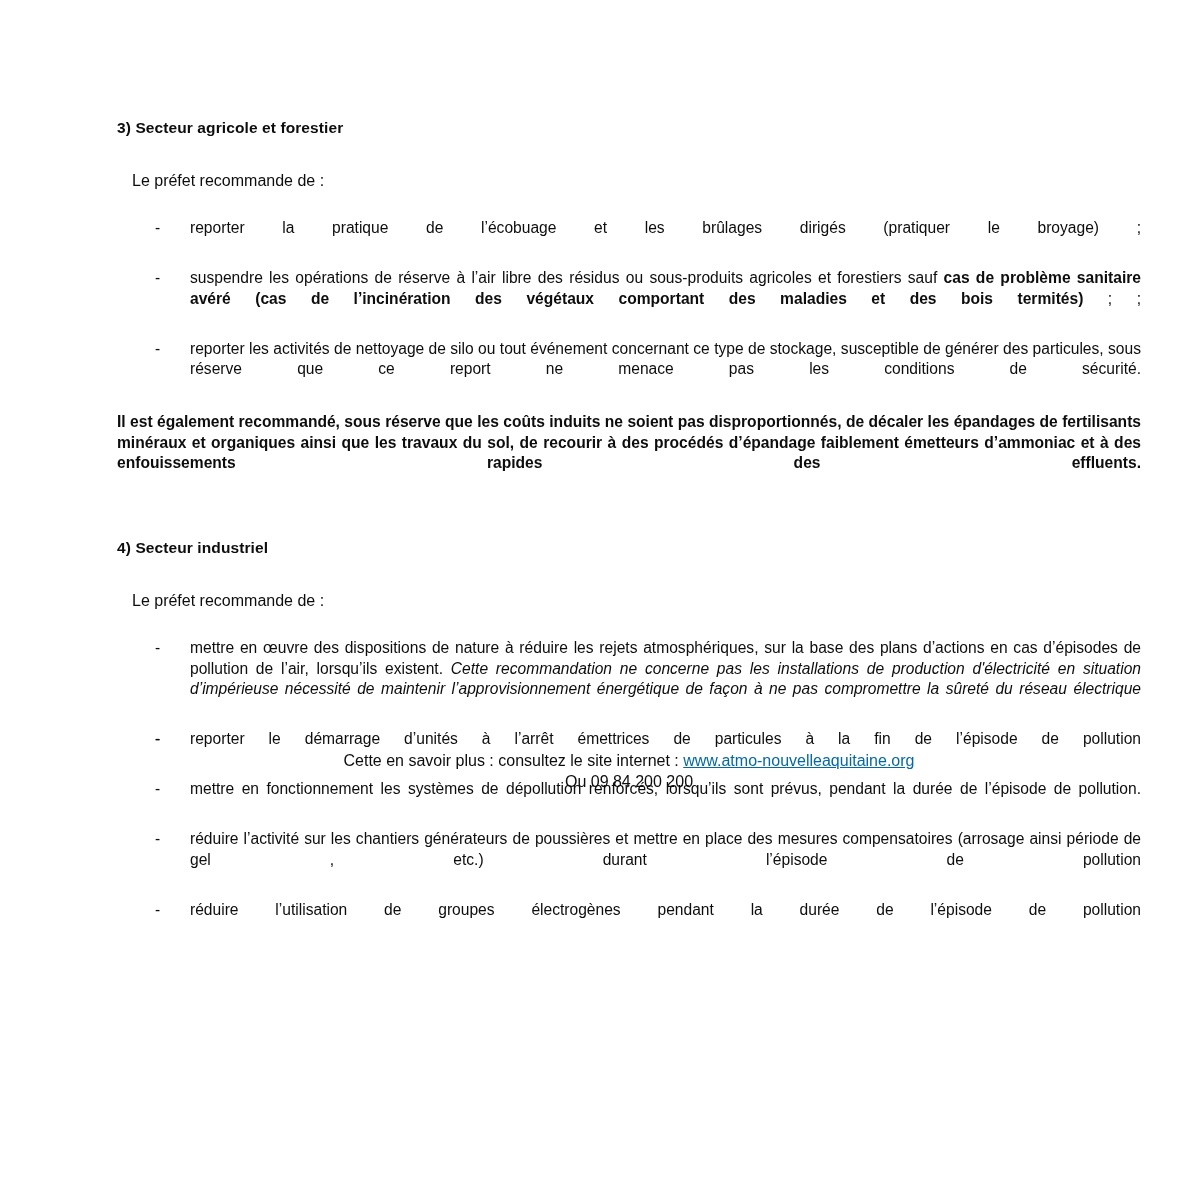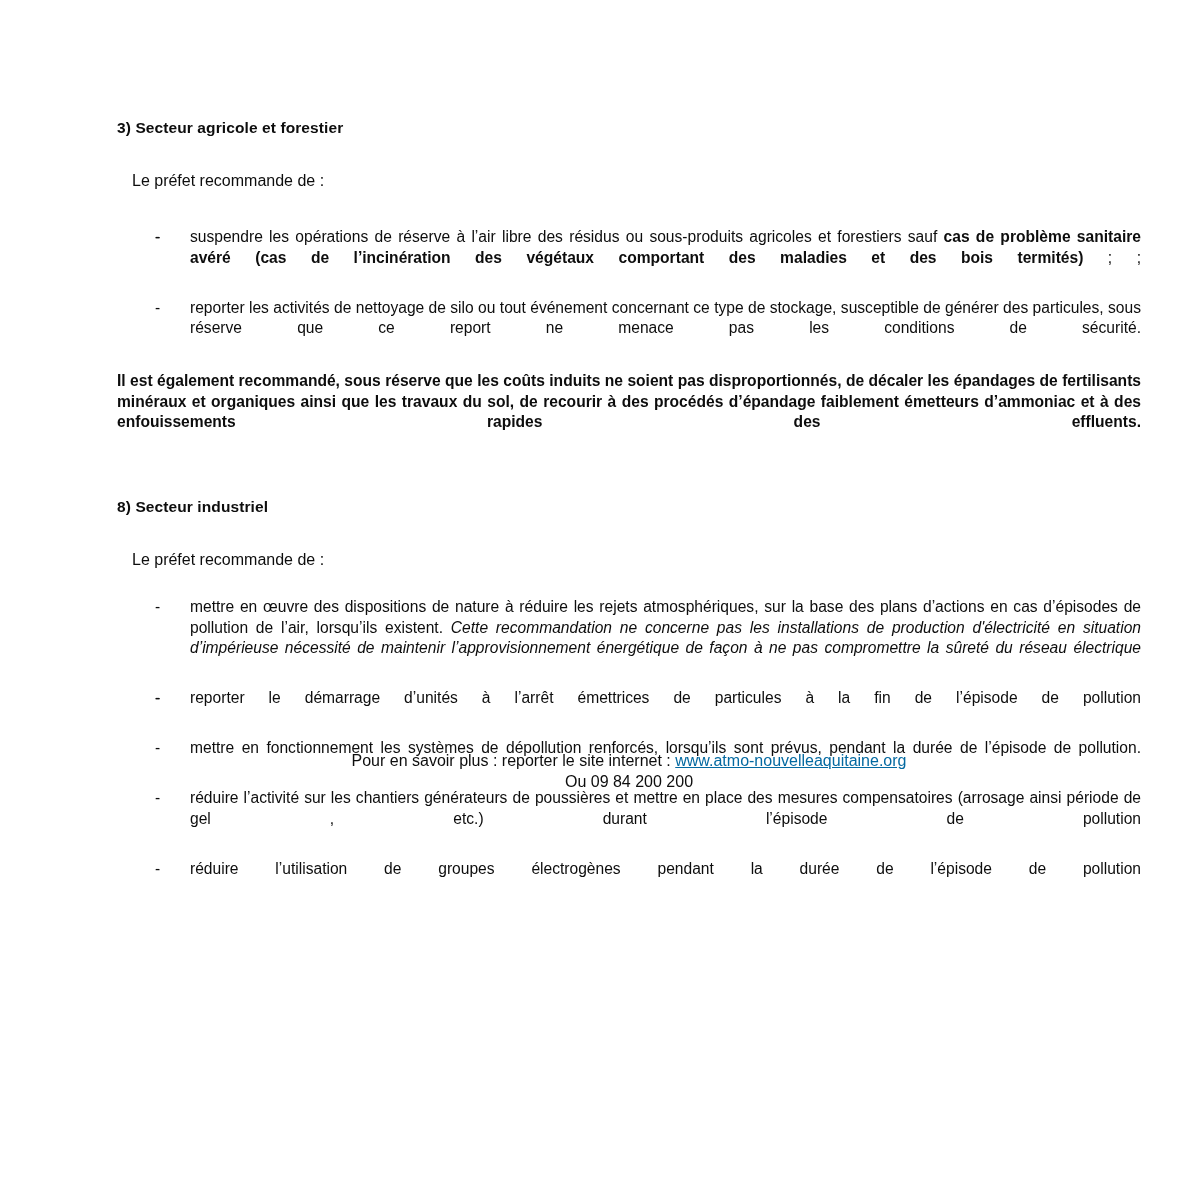--- a/index.html
+++ b/index.html
@@ -134,48 +134,48 @@
 
     <h2 class="section-heading">3) Secteur agricole et forestier</h2>
 
     <div class="gap-sm"></div>
 
     <p class="lead">Le préfet recommande de :</p>
 
     <div class="gap-md"></div>
 
     <ul class="bullets" id="list-0">
-        <li><span class="dash">-</span></li>
+        <li><span class="dash">-</span><span class="txt"><span>reporter la pratique de l’écobuage et les brûlages dirigés (pratiquer le broyage) ;</span></span></li>
         <li><span class="dash">-</span><span class="txt"><span>suspendre les opérations de réserve à l’air libre des résidus ou sous-produits agricoles et forestiers sauf </span><b>cas de problème sanitaire avéré (cas de l’incinération des végétaux comportant des maladies et des bois termités)</b><span>  ; ;</span></span></li>
         <li><span class="dash">-</span><span class="txt"><span>reporter les activités de nettoyage de silo ou tout événement concernant ce type de stockage, susceptible de générer des particules, sous réserve que ce report ne menace pas les conditions de sécurité.</span></span></li>
       </ul>
 
     <div class="gap-md"></div>
 
     <p class="para-bold">Il est également recommandé, sous réserve que les coûts induits ne soient pas disproportionnés, de décaler les épandages de fertilisants minéraux et organiques ainsi que les travaux du sol, de recourir à des procédés d’épandage faiblement émetteurs d’ammoniac et à des enfouissements rapides des effluents.</p>
 
     <div class="gap-lg"></div>
 
-    <h2 class="section-heading">8) Secteur industriel</h2>
+    <h2 class="section-heading">4) Secteur industriel</h2>
 
     <div class="gap-sm"></div>
 
     <p class="lead">Le préfet recommande de :</p>
 
     <div class="gap-md"></div>
 
     <ul class="bullets" id="list-1">
         <li><span class="dash">-</span><span class="txt"><span>mettre en œuvre des dispositions de nature à réduire les rejets atmosphériques, sur la base des plans d’actions en cas d’épisodes de pollution de l’air, lorsqu’ils existent. </span><i>Cette recommandation ne concerne pas les installations de production d'électricité en situation d’impérieuse nécessité de maintenir l’approvisionnement énergétique de façon à ne pas compromettre la sûreté du réseau électrique</i></span></li>
         <li><span class="dash">-</span></li>
         <li><span class="dash">-</span><span class="txt"><span>reporter le démarrage d’unités à l’arrêt émettrices de particules à la fin de l’épisode de pollution</span></span></li>
         <li><span class="dash">-</span><span class="txt"><span>mettre en fonctionnement les systèmes de dépollution renforcés, lorsqu’ils sont prévus, pendant la durée de l’épisode de pollution.</span></span></li>
         <li><span class="dash">-</span><span class="txt"><span>réduire l’activité sur les chantiers générateurs de poussières et mettre en place des mesures compensatoires (arrosage ainsi période de gel , etc.) durant l’épisode de pollution</span></span></li>
         <li><span class="dash">-</span><span class="txt"><span>réduire l’utilisation de groupes électrogènes pendant la durée de l’épisode de pollution</span></span></li>
       </ul>
 
   </div>
 
   <div class="footer">
-    <span class="line"><span>Pour en savoir plus : reporter le site internet : </span><a class="link" href="#">www.atmo-nouvelleaquitaine.org</a></span>
+    <span class="line"><span>Cette en savoir plus : consultez le site internet : </span><a class="link" href="#">www.atmo-nouvelleaquitaine.org</a></span>
     <span class="line">Ou 09 84 200 200</span>
   </div>
 
 </div>
 
 </body></html>

